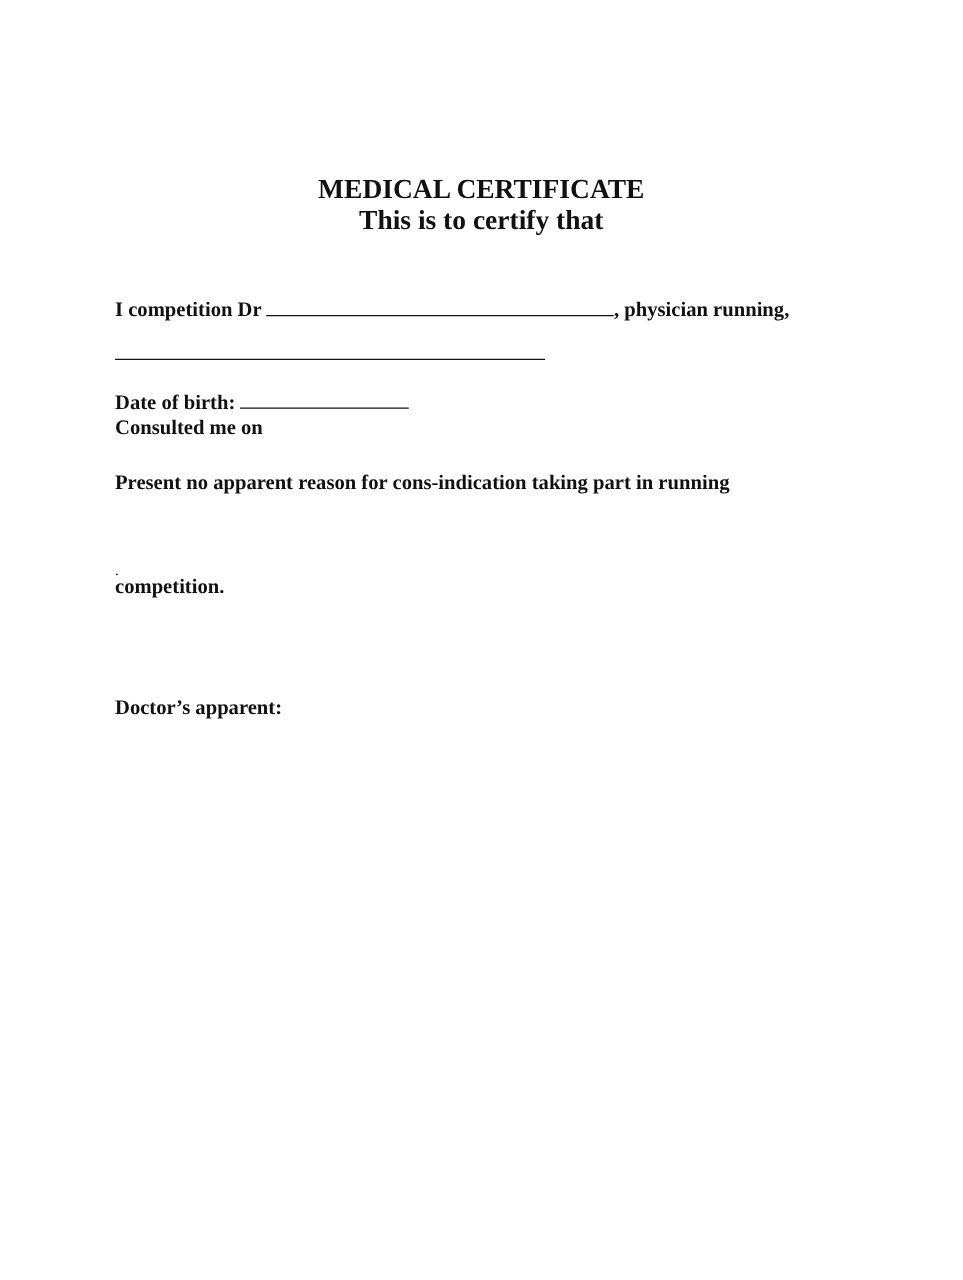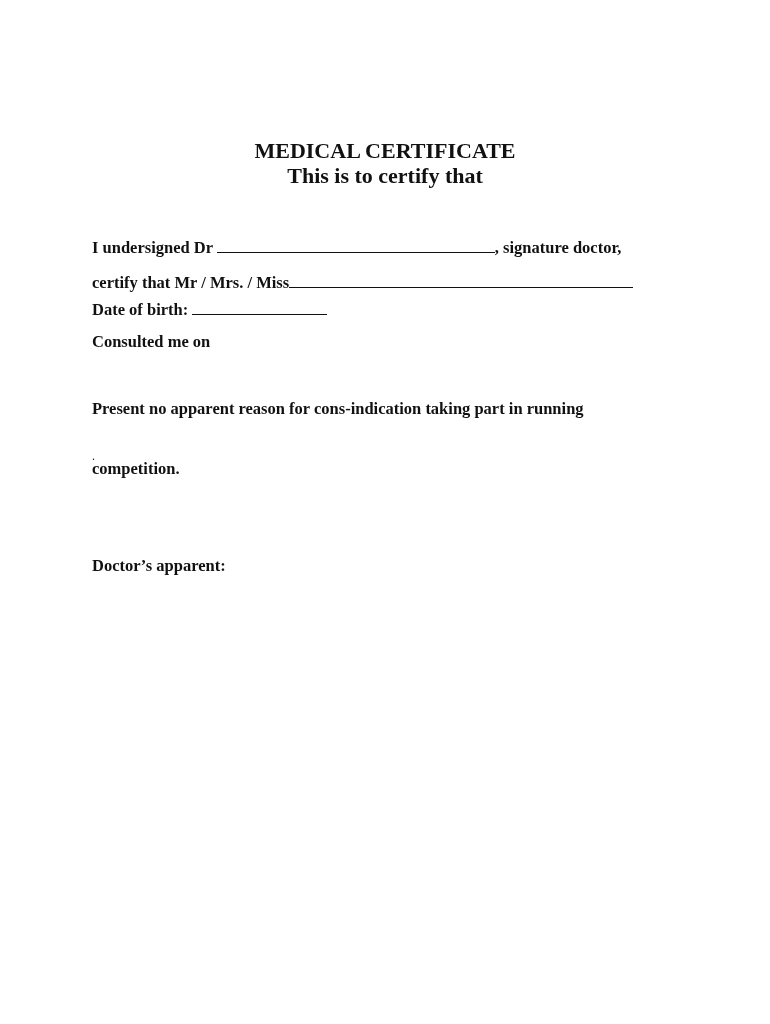--- a/index.html
+++ b/index.html
@@ -41,39 +41,39 @@
       white-space: pre;
     }
     .blank {
       display: inline-block;
       border-bottom: 1.4px solid #111;
       height: 14px;
       vertical-align: baseline;
     }
     .l1 { top: 238px; }
     .l2 { top: 273px; }
-    .l3 { top: 300px; text-align: center; }
+    .l3 { top: 312px; text-align: center; }
     .l4 { top: 332px; }
-    .l5 { top: 399px; }
+    .l5 { top: 376px; }
     .l6 { top: 411px; margin-top: 48px; }
     .l7 { top: 446px; }
     .l8 { top: 485px; }
     .l9 { top: 556px; }
   </style>
 </head>
 <body>
 
 <div class="page">
 
   <div class="title t2">This is to certify that</div>
   <div class="title t1">MEDICAL CERTIFICATE</div>
 
-  <div class="line l1"><span>I undersigned Dr </span><span class="blank" style="width:278px"></span><span>, signature doctor,</span></div>
+  <div class="line l1"><span>I competition Dr </span><span class="blank" style="width:278px"></span><span>, physician running,</span></div>
 
-  <div class="line l2"><span>certify that Mr / Mrs. / Miss</span><span class="blank" style="width:344px"></span></div>
+  <div class="line l2"><span class="blank" style="width:344px"></span></div>
 
   <div class="line l3"><span>Date of birth: </span><span class="blank" style="width:135px"></span></div>
 
   <div class="line l4">Consulted me on</div>
 
   <div class="line l5">Present no apparent reason for cons-indication taking part in running</div>
 
   <div class="line l6">competition.</div>
 
   <div class="line l7" style="font-weight:normal;font-size:12px;">.</div>

